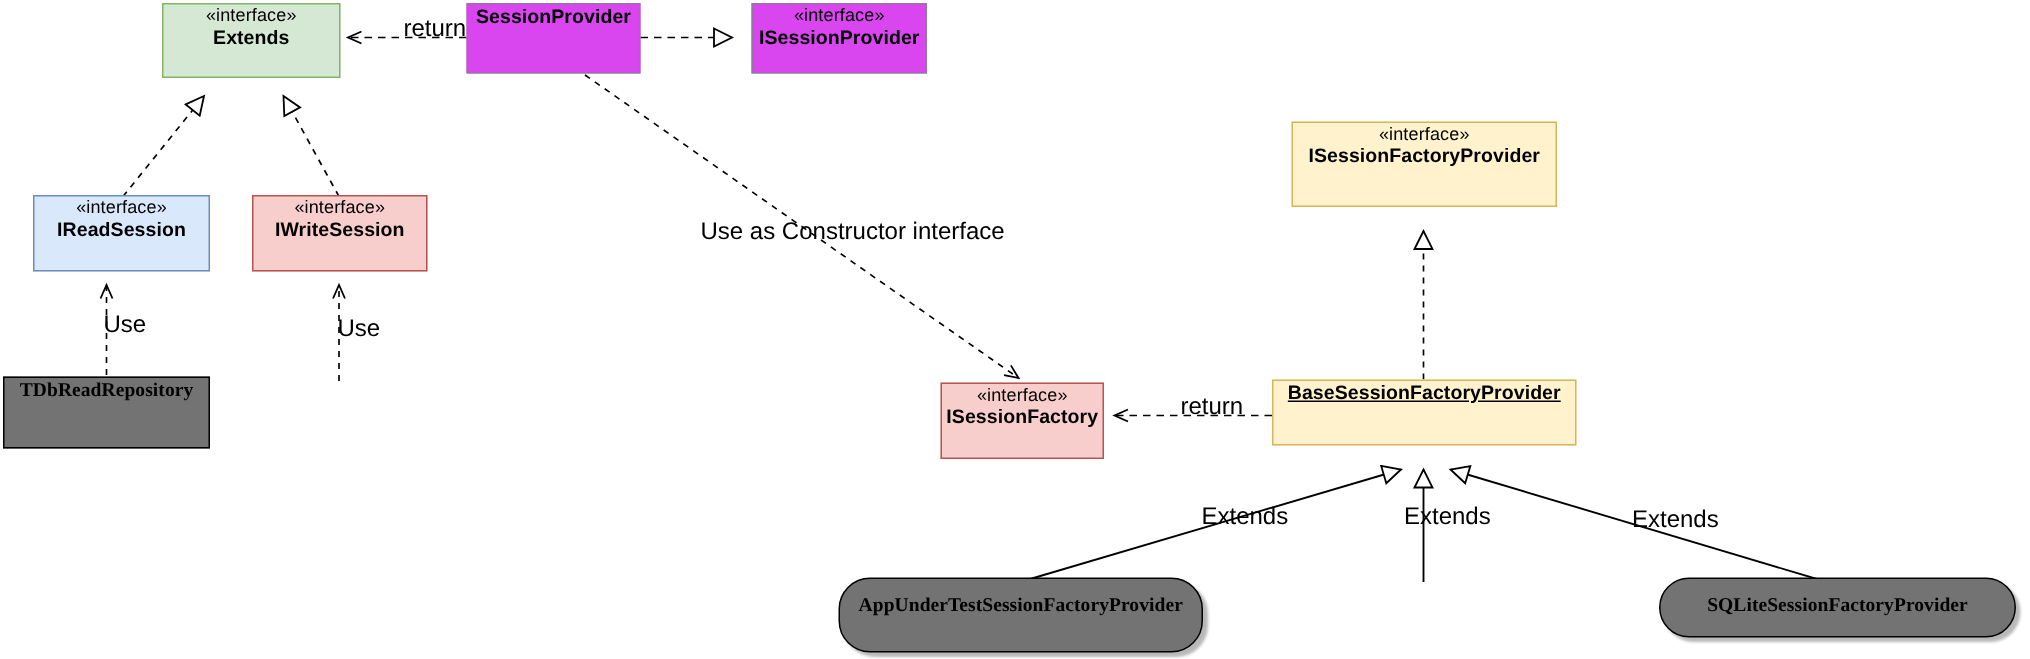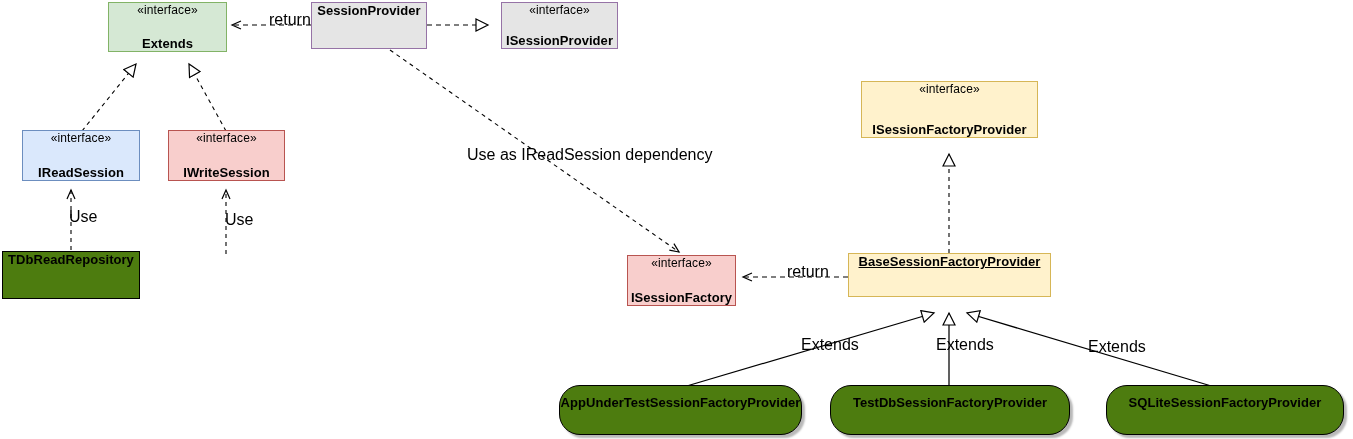--- a/index.html
+++ b/index.html
@@ -23,45 +23,46 @@
     top: 0;
     width: 1353px;
     height: 439px;
   }
   .node {
     position: absolute;
     box-sizing: border-box;
     display: flex;
     flex-direction: column;
     align-items: center;
-    justify-content: space-between;
+    justify-content: flex-start;
     text-align: center;
     border: 1px solid #000000;
     line-height: 1.18;
   }
   .node .stereo {
     font-size: 12px;
     font-weight: normal;
     color: #000000;
     letter-spacing: 0.1px;
   }
   .node .title {
     font-size: 13px;
     font-weight: bold;
     color: #000000;
     letter-spacing: 0.05px;
   }
   .node.plain {
-    background: #4d7c0f;
+    background: #737373;
     border-color: #000000;
+    font-family: Liberation Serif, serif;
   }
   .node.green  { background: #d5e8d4; border-color: #82b366; }
   .node.blue   { background: #dae8fc; border-color: #6c8ebf; }
   .node.red    { background: #f8cecc; border-color: #b85450; }
-  .node.purple { background: #e5e5e5; border-color: #9673a6; }
+  .node.purple { background: #d946ef; border-color: #9673a6; }
   .node.yellow { background: #fff2cc; border-color: #d6b656; }
 
   .node.rounded {
     border-radius: 21px;
     justify-content: flex-start;
     padding-top: 9px;
     box-shadow: 3px 3px 2px rgba(0,0,0,0.28);
   }
   .edge-label {
     position: absolute;
@@ -147,21 +148,21 @@
       <line x1="1218" y1="388" x2="967" y2="313" stroke="#000000" stroke-width="1.25" marker-end="url(#hollowTri)"></line>
     </g>
   </svg>
 
   <div class="edge-label" style="left:258px; top:11px;">return</div>
 
   <div class="edge-label" style="left:58px; top:208px;">Use</div>
 
   <div class="edge-label" style="left:214px; top:211px;">Use</div>
 
-  <div class="edge-label" style="left:456px; top:146px;">Use as IReadSession dependency</div>
+  <div class="edge-label" style="left:456px; top:146px;">Use as Constructor interface</div>
 
   <div class="edge-label" style="left:776px; top:263px;">return</div>
 
   <div class="edge-label" style="left:790px; top:336px;">Extends</div>
 
   <div class="edge-label" style="left:925px; top:336px;">Extends</div>
 
   <div class="edge-label" style="left:1077px; top:338px;">Extends</div>
 
   <div class="node green" style="left:108px; top:2px; width:119px; height:50px;">
@@ -204,21 +205,18 @@
   </div>
 
   <div class="node yellow" style="left:848px; top:253px; width:203px; height:44px;text-decoration:underline;">
     <div class="title">BaseSessionFactoryProvider</div>
   </div>
 
   <div class="node plain rounded" style="left:559px; top:385px; width:243px; height:50px;">
     <div class="title">AppUnderTestSessionFactoryProvider</div>
   </div>
 
-  <div class="node plain rounded" style="left:830px; top:385px; width:240px; height:50px;">
-    <div class="title">TestDbSessionFactoryProvider</div>
-  </div>
-
-  <div class="node plain rounded" style="left:1106px; top:385px; width:238px; height:50px;align-items:center;">
+
+  <div class="node plain rounded" style="left:1106px; top:385px; width:238px; height:40px;align-items:center;">
     <div class="title">SQLiteSessionFactoryProvider</div>
   </div>
 
 </div>
 
 </body></html>

